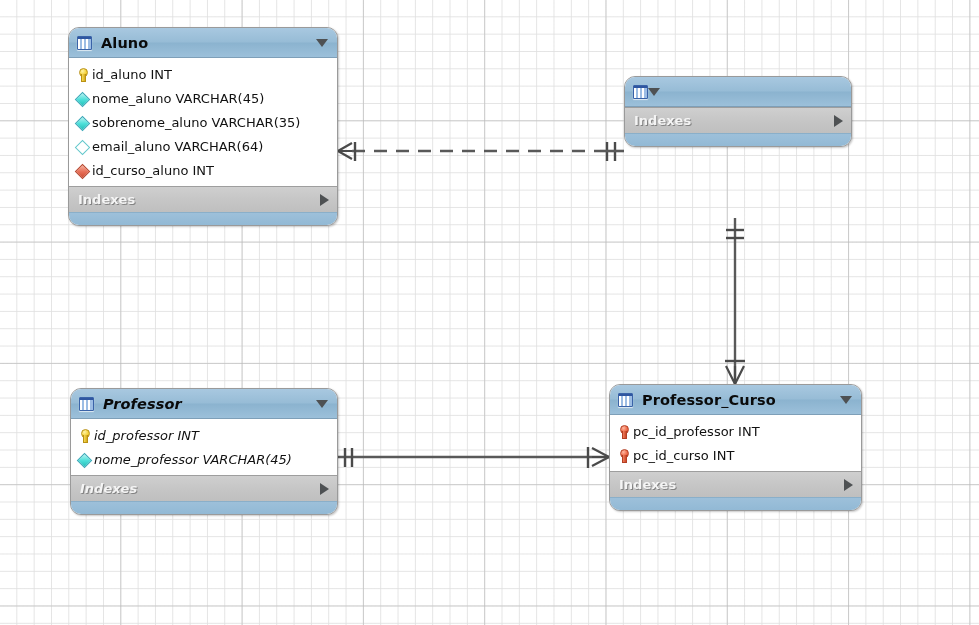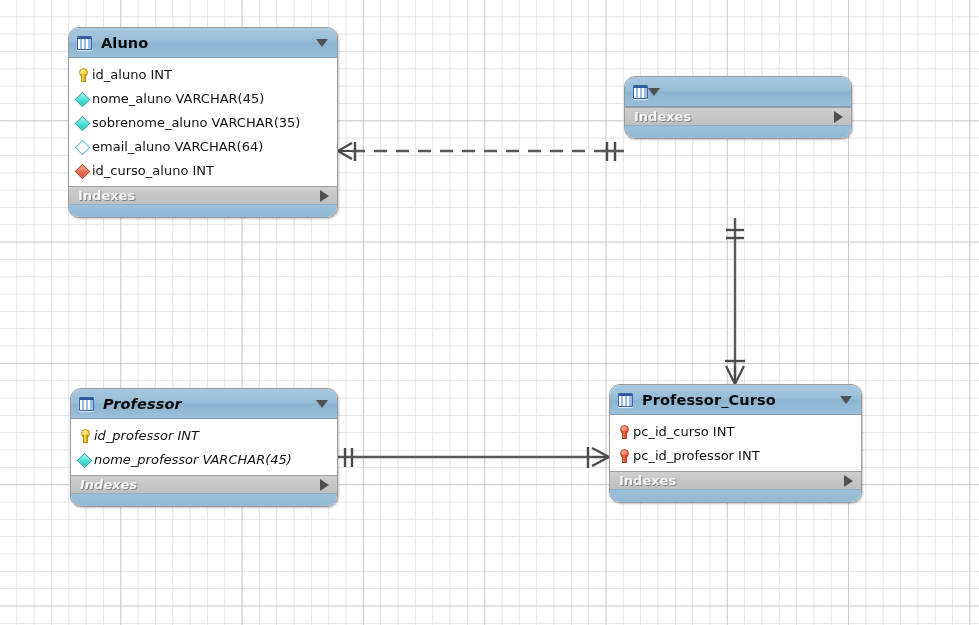--- a/index.html
+++ b/index.html
@@ -153,21 +153,21 @@
     content: "";
     position: absolute; left: 1px; top: 3px;
     width: 9px; height: 9px;
     transform: rotate(45deg);
     background: linear-gradient(135deg, #f8b4a0 0%, #e8715a 50%, #cf4a31 100%);
     border: 1px solid #b5452c;
   }
 
   
   .tbl-indexes {
-    height: 18px;
+    height: 26px;
     background: linear-gradient(to bottom, #cfcfcf 0%, #c6c6c6 50%, #bfbfbf 100%);
     border-top: 1px solid #9e9e9e;
     display: flex;
     align-items: center;
     padding: 0 8px 0 9px;
     gap: 32px;
   }
   .idx-label {
     flex: 1 1 auto;
     font-size: 13px;
@@ -297,25 +297,25 @@
       </div>
       <div class="table-box" style="left: 609px; top: 384px; width: 253px;">
         <div class="tbl-header">
           <span class="tbl-icon"></span>
           <span class="tbl-title">Professor_Curso</span>
           <span class="tbl-caret"></span>
         </div>
         <div class="tbl-cols">
           <div class="col-row">
             <span class="glyph key-fk-pk"></span>
+            <span class="col-name">pc_id_professor INT</span>
+          </div>
+          <div class="col-row">
+            <span class="glyph key-fk-pk"></span>
             <span class="col-name">pc_id_curso INT</span>
-          </div>
-          <div class="col-row">
-            <span class="glyph key-fk-pk"></span>
-            <span class="col-name">pc_id_professor INT</span>
           </div>
         </div>
         <div class="tbl-indexes">
           <span class="idx-label">Indexes</span>
           <span class="idx-caret"></span>
         </div>
         <div class="tbl-footer"></div>
       </div>
     </div>
 

